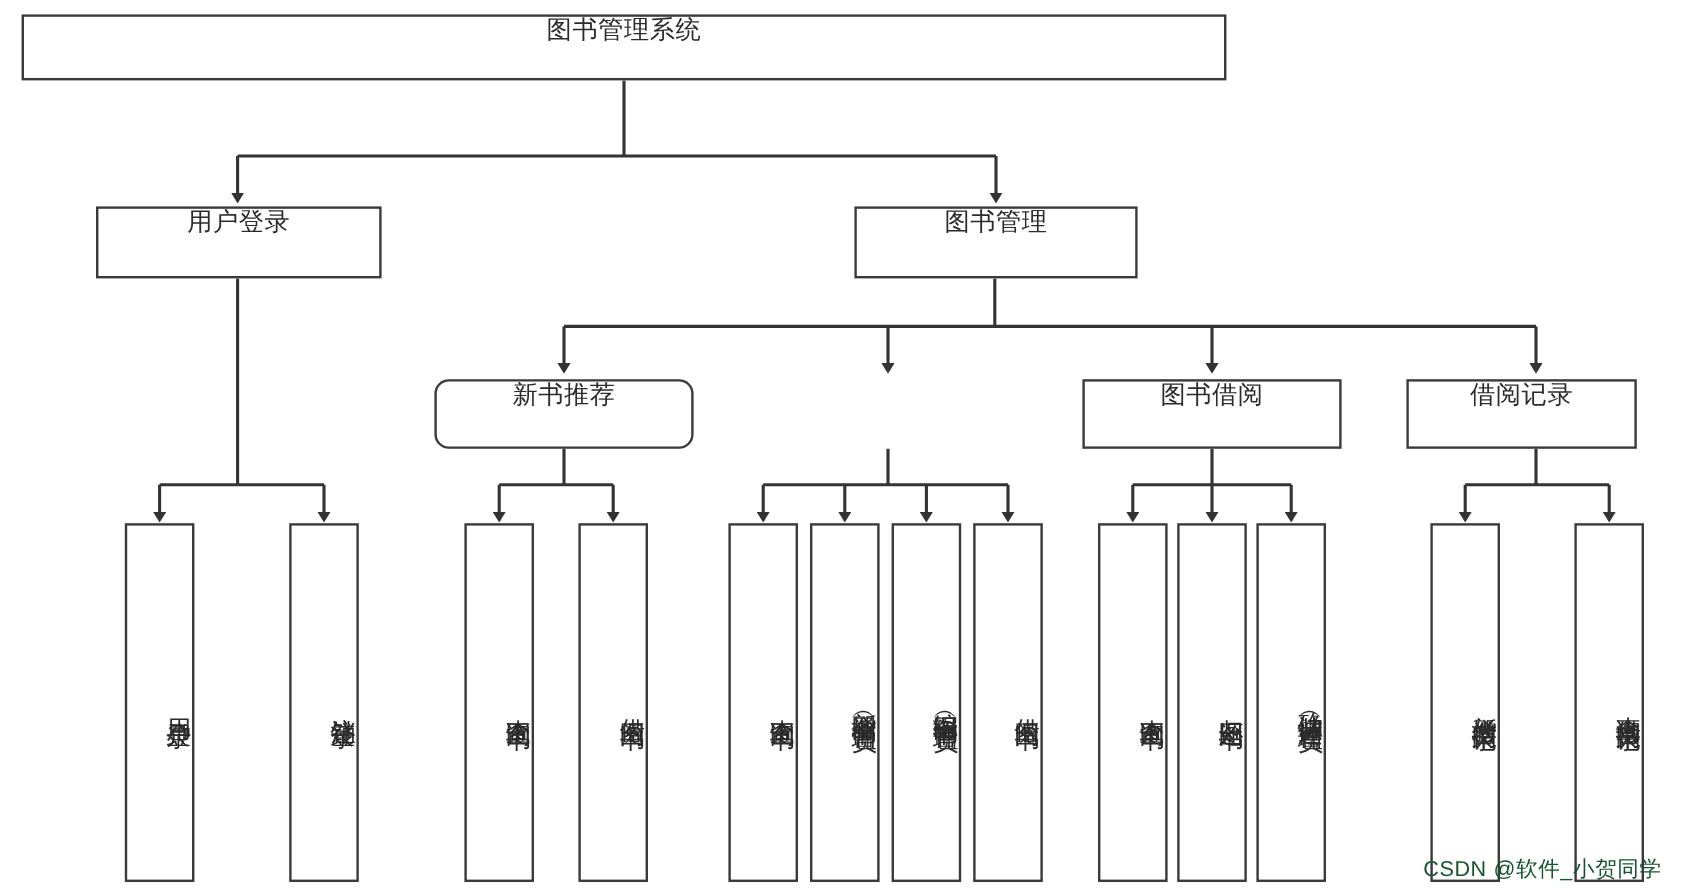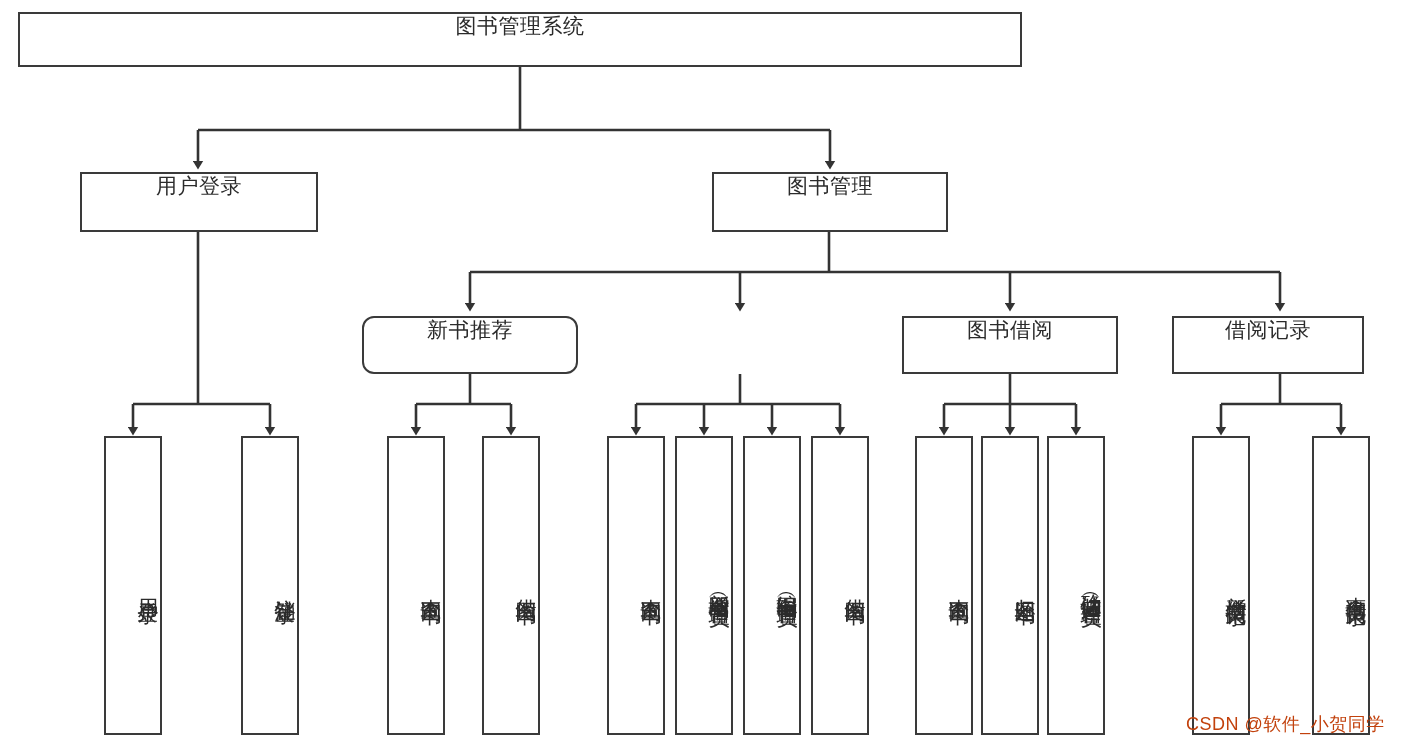--- a/index.html
+++ b/index.html
@@ -54,21 +54,21 @@
   .node.leaf .txt {
     display: block;
     writing-mode: vertical-rl;
     text-orientation: upright;
   }
   .watermark {
     position: absolute;
     left: 1186px;
     top: 712px;
     font-size: 18px;
-    color: #c2410c;
+    color: #14532d;
     white-space: nowrap;
     letter-spacing: 0.5px;
   }
 </style>
 </head>
 <body>
 
 <div id="canvas">
 
   <svg id="edges" viewBox="0 0 1405 747" width="1405" height="747">

